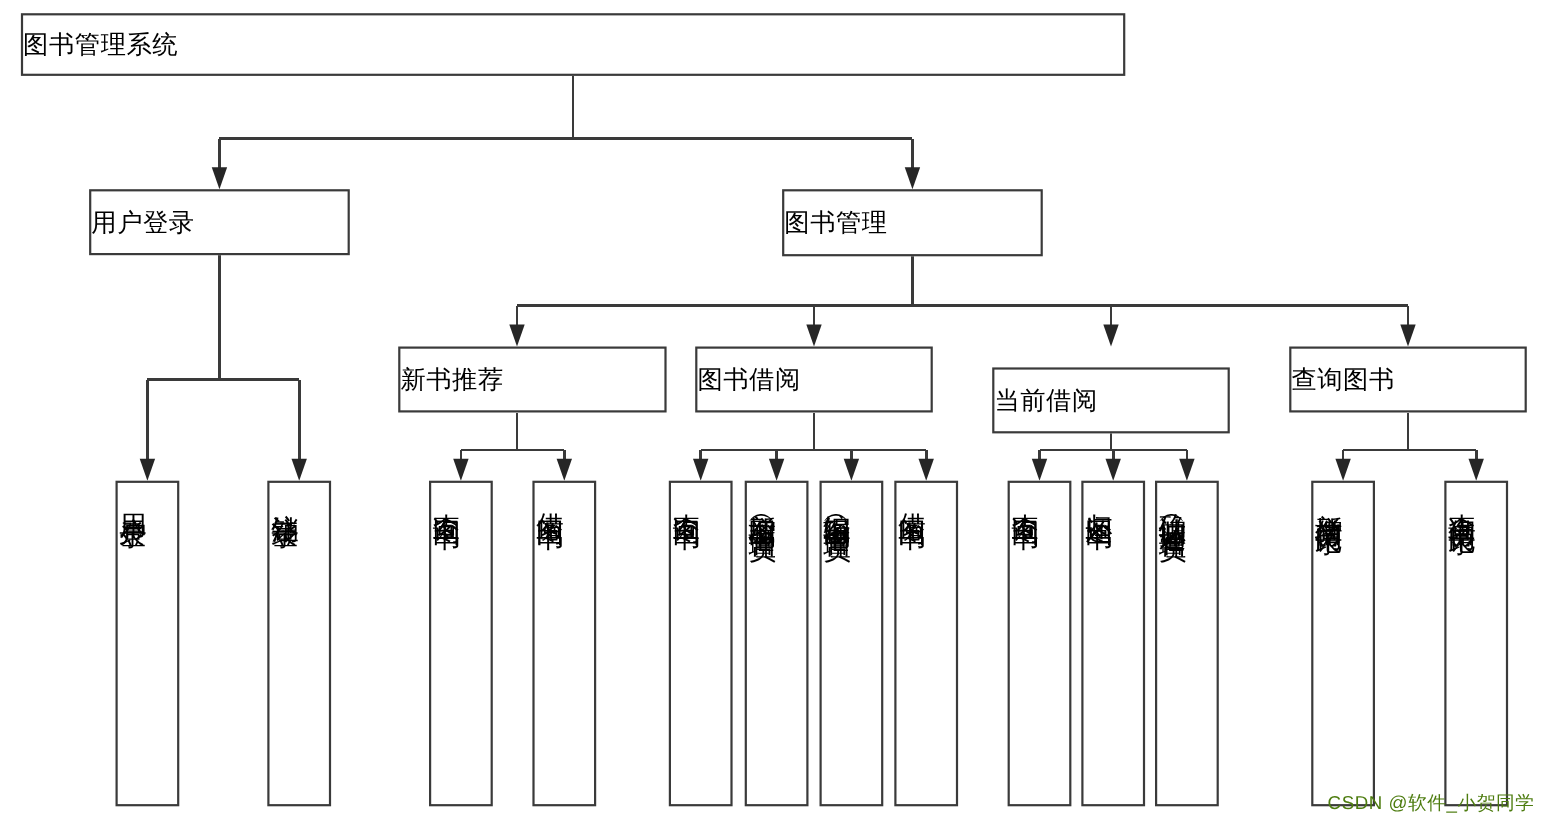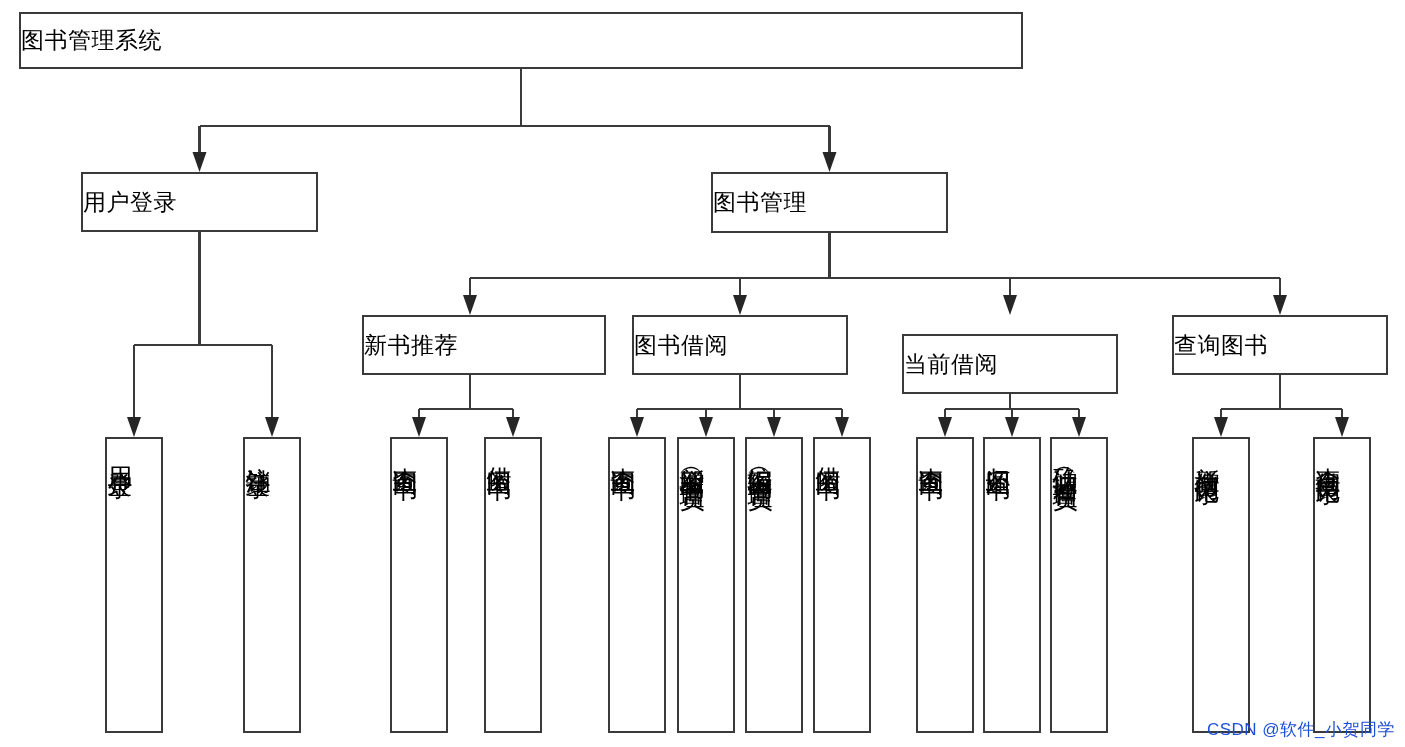--- a/index.html
+++ b/index.html
@@ -58,21 +58,21 @@
     font-size: 25px;
     line-height: 1.06;
     letter-spacing: 3px;
     white-space: nowrap;
   }
   #watermark {
     position: absolute;
     right: 10px;
     bottom: 6px;
     font-size: 17px;
-    color: #1d4ed8;
+    color: #4d7c0f;
     letter-spacing: 0.5px;
     z-index: 5;
     white-space: nowrap;
   }
 </style>
 </head>
 <body>
 
 <div id="canvas">
 

